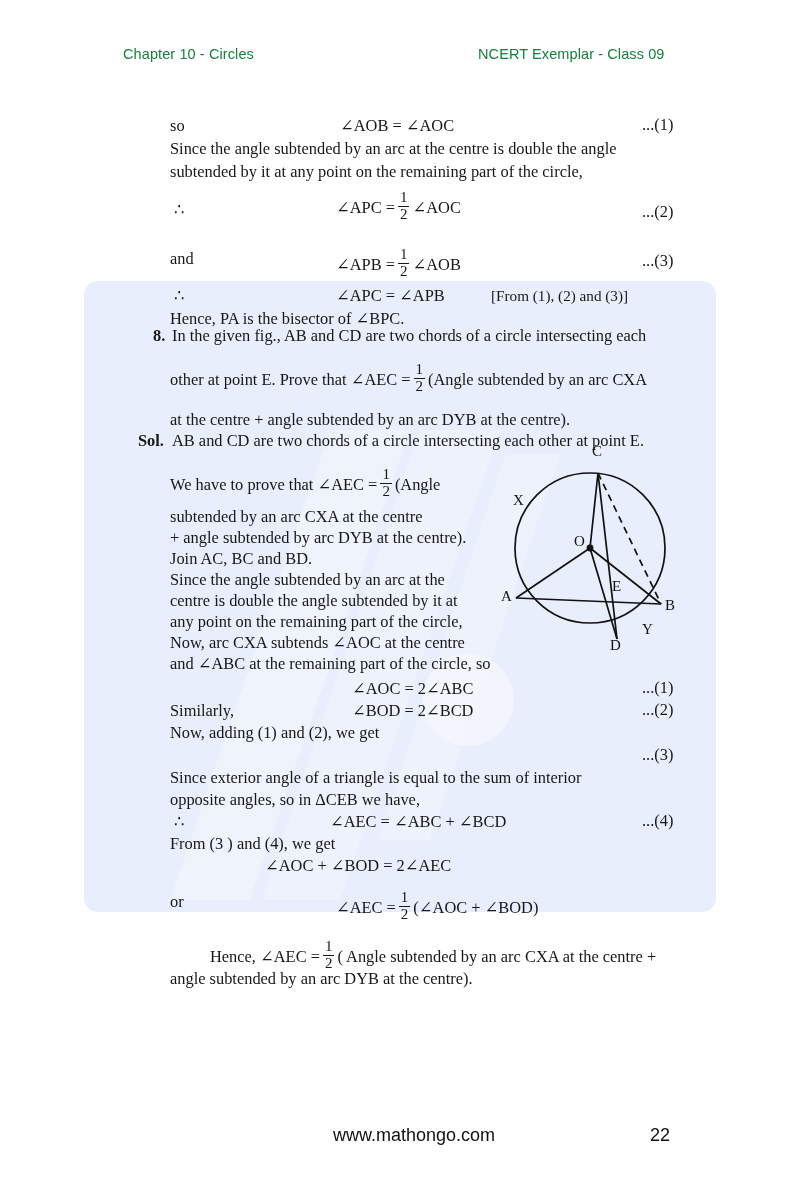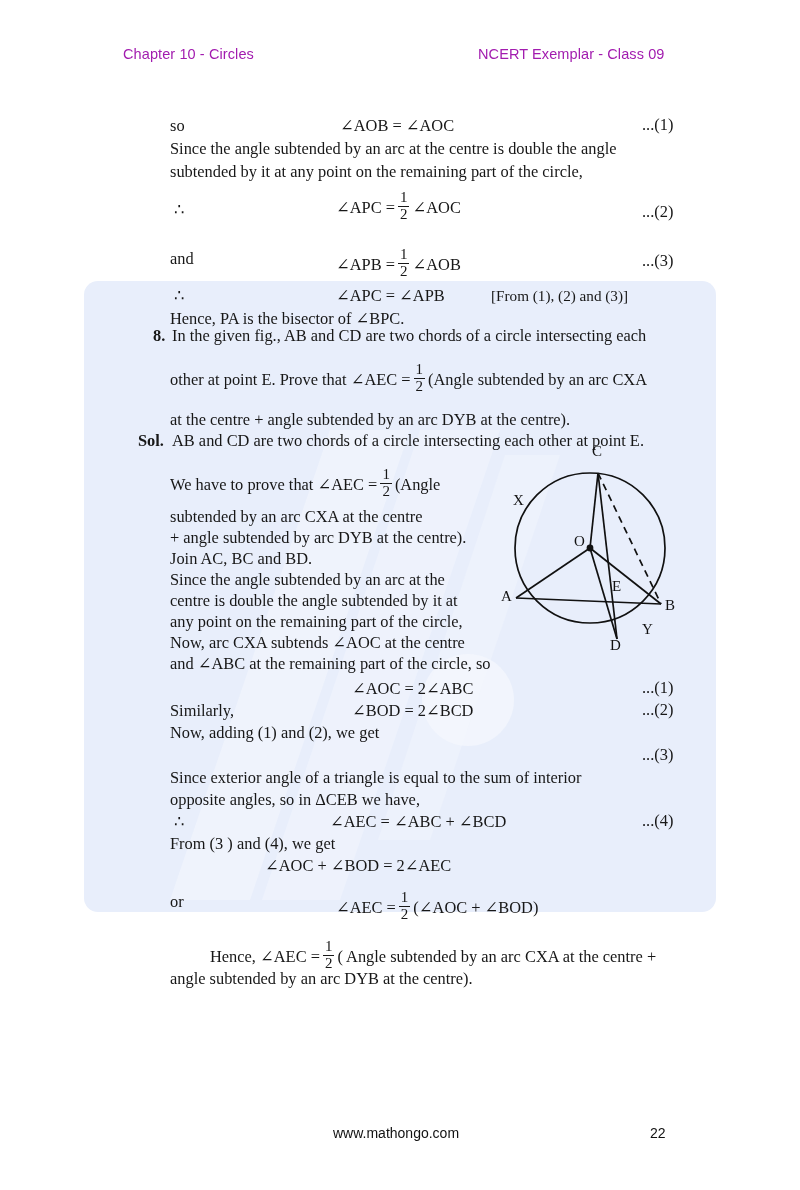--- a/index.html
+++ b/index.html
@@ -26,21 +26,21 @@
     pointer-events: none;
     z-index: 3;
   }
 
   
   .hdr {
     position: absolute;
     top: 46px;
     font-family: "Liberation Sans", "DejaVu Sans", sans-serif;
     font-size: 14.5px;
-    color: #a21caf;
+    color: #15803d;
     letter-spacing: .1px;
     white-space: nowrap;
   }
   .hdr-left  { left: 123px; }
   .hdr-right { left: 478px; }
 
   
   .hl-panel {
     position: absolute;
     left: 84px;
@@ -99,21 +99,21 @@
     font-family: "Liberation Serif", serif;
     color: #111;
     z-index: 6;
   }
 
   
   .ftr {
     position: absolute;
     top: 1125px;
     font-family: "Liberation Sans", "DejaVu Sans", sans-serif;
-    font-size: 14px;
+    font-size: 18px;
     color: #111;
     z-index: 4;
   }
   .ftr-site { left: 333px; }
   .ftr-page { left: 650px; }
 </style>
 </head>
 <body>
 
 <div id="page">

